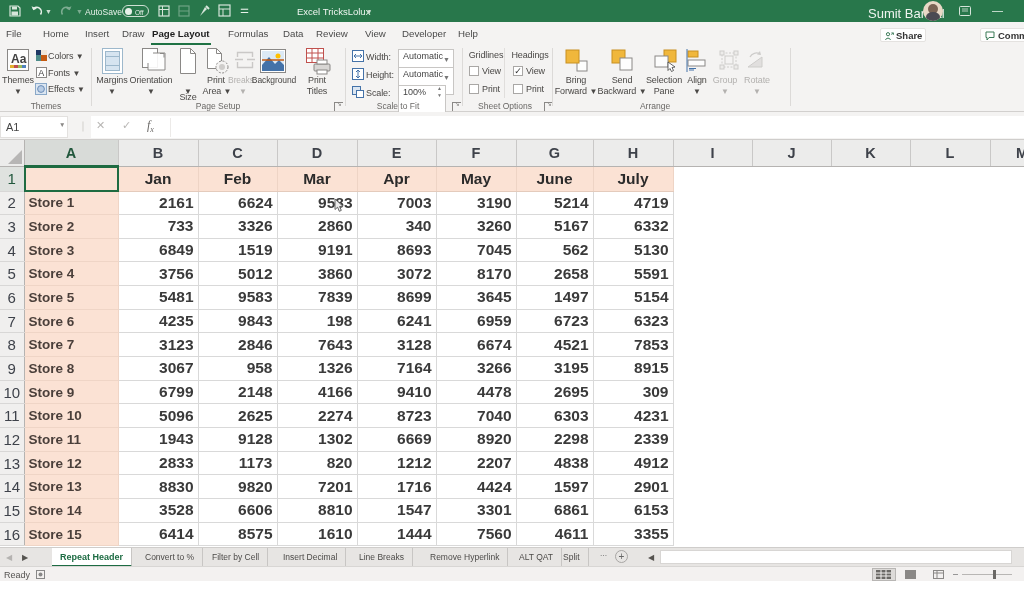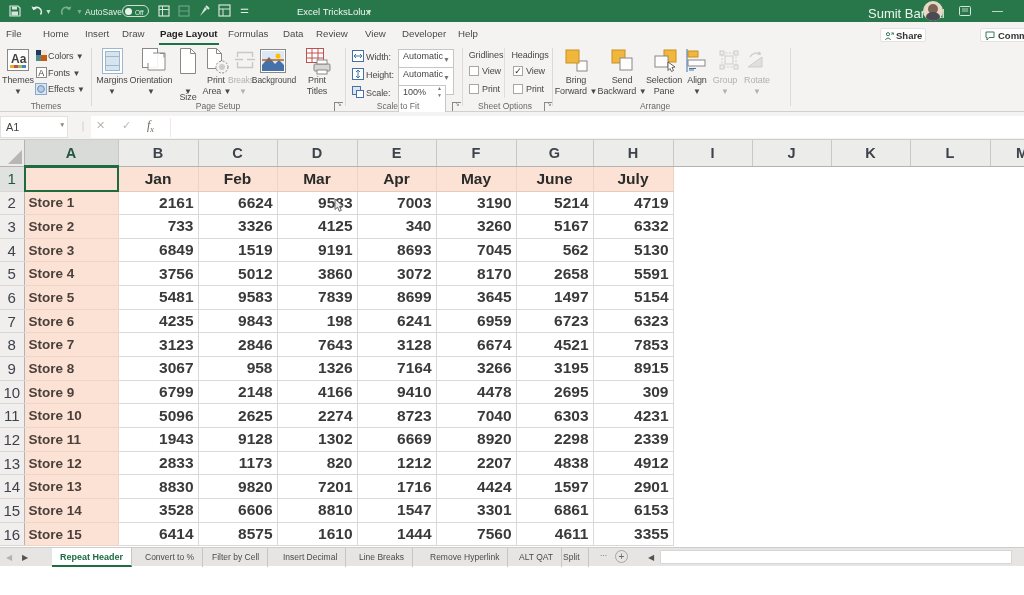--- a/index.html
+++ b/index.html
@@ -120,21 +120,21 @@
         <path d="M3 3h6M3 5h6" stroke="#d6e5da" stroke-width="0.8"></path>
       </svg>
   <span class="t" style="left:992px;top:4px;font-size:11px;color:#e8f1ea">—</span>
 </div>
 
 <div id="menubar" class="abs">
   <span class="menu" style="left:6px">File</span>
   <span class="menu" style="left:43px">Home</span>
   <span class="menu" style="left:85px">Insert</span>
   <span class="menu" style="left:122px">Draw</span>
-  <span class="menu active" style="left:160px">Page Layout</span>
+  <span class="menu active" style="left:152px">Page Layout</span>
   <span class="menu" style="left:228px">Formulas</span>
   <span class="menu" style="left:283px">Data</span>
   <span class="menu" style="left:316px">Review</span>
   <span class="menu" style="left:365px">View</span>
   <span class="menu" style="left:402px">Developer</span>
   <span class="menu" style="left:458px">Help</span>
   <span class="chipbtn" style="left:880px;width:46px">
     <svg style="position:absolute;left:4px;top:3px" width="9" height="9" viewBox="0 0 9 9">
           <circle cx="3" cy="2.2" r="1.6" fill="none" stroke="#3a7a57"></circle>
           <path d="M0.5 8 a2.6 2.6 0 0 1 5 0" fill="none" stroke="#3a7a57"></path>
@@ -398,21 +398,21 @@
             <td class="blank"></td>
             <td class="blank"></td>
             <td class="blank"></td>
             <td class="blank"></td>
           </tr>
 <tr style="height:23.67px">
             <td class="rh">3</td>
             <td class="peach store">Store 2</td>
             <td class="num">733</td>
             <td class="num">3326</td>
-            <td class="num">4125</td>
+            <td class="num">2860</td>
             <td class="num">340</td>
             <td class="num">3260</td>
             <td class="num">5167</td>
             <td class="num">6332</td>
             <td class="blank"></td>
             <td class="blank"></td>
             <td class="blank"></td>
             <td class="blank"></td>
             <td class="blank"></td>
           </tr>
@@ -642,15 +642,37 @@
   <span class="stab" style="left:351px">Line Breaks</span>
   <span class="stab" style="left:422px">Remove Hyperlink</span>
   <span class="stab" style="left:511px">ALT QAT</span>
   <span class="stab" style="left:555px">Split</span>
   <span class="abs" style="left:600px;top:0;color:#777">...</span>
   <span class="abs" style="left:615px;top:2px;width:13px;height:13px;border:1px solid #a8a6a4;border-radius:50%;text-align:center;line-height:12px;font-size:10px;color:#666">+</span>
   <span class="abs" style="left:648px;top:5px;font-size:8px;color:#55534f">◀</span>
   <span class="abs" style="left:660px;top:2px;width:352px;height:14px;background:#fff;border:1px solid #d8d6d4"></span>
 </div>
 
+<div id="statusbar" class="abs">
+  <span class="abs" style="left:4px;top:3px">Ready</span>
+  <svg class="abs" style="left:36px;top:3px" width="9" height="9" viewBox="0 0 9 9">
+        <rect x="0.5" y="0.5" width="8" height="8" fill="none" stroke="#888"></rect>
+        <circle cx="4.5" cy="4.5" r="2" fill="#888"></circle>
+      </svg>
+  <span class="abs" style="left:872px;top:1px;width:24px;height:13px;background:#dddbd9;border:1px solid #b8b6b4"></span>
+  <svg class="abs" style="left:876px;top:3px" width="15" height="9" viewBox="0 0 15 9">
+        <rect width="15" height="9" fill="#6a6865"></rect>
+        <path d="M0 3h15M0 6h15M5 0v9M10 0v9" stroke="#f3f1f0" stroke-width="1"></path>
+      </svg>
+  <svg class="abs" style="left:905px;top:3px" width="11" height="9" viewBox="0 0 11 9">
+        <rect width="11" height="9" fill="#8a8886"></rect>
+      </svg>
+  <svg class="abs" style="left:933px;top:3px" width="11" height="9" viewBox="0 0 11 9">
+        <rect x="0.5" y="0.5" width="10" height="8" fill="none" stroke="#8a8886"></rect>
+        <path d="M0 3h11M4 0v9" stroke="#8a8886"></path>
+      </svg>
+  <span class="abs" style="left:953px;top:2px;color:#666">–</span>
+  <span class="abs" style="left:962px;top:7px;width:50px;height:1px;background:#b8b6b4"></span>
+  <span class="abs" style="left:993px;top:3px;width:3px;height:9px;background:#6a6865"></span>
+</div>
 <div id="whitefoot" class="abs"></div>
 
 </div>
 
 </body></html>

